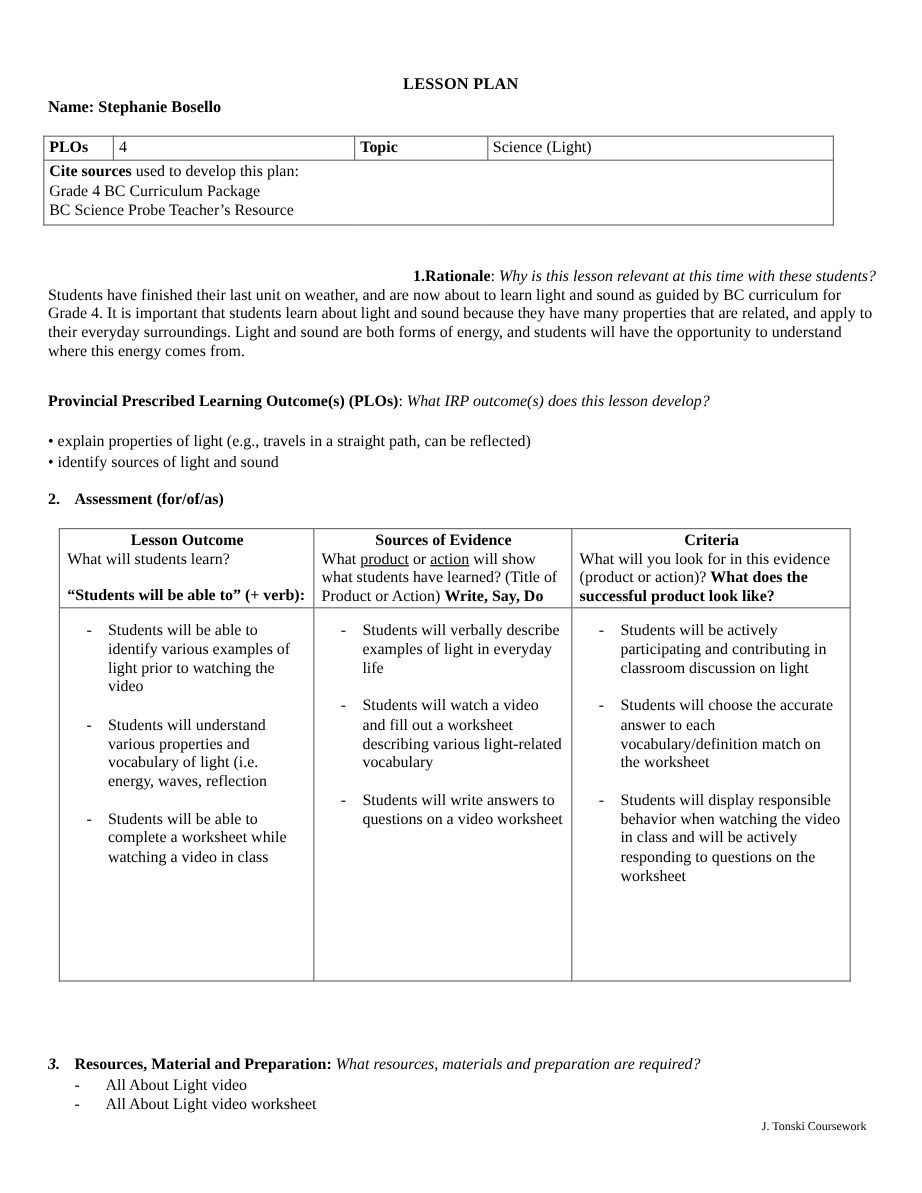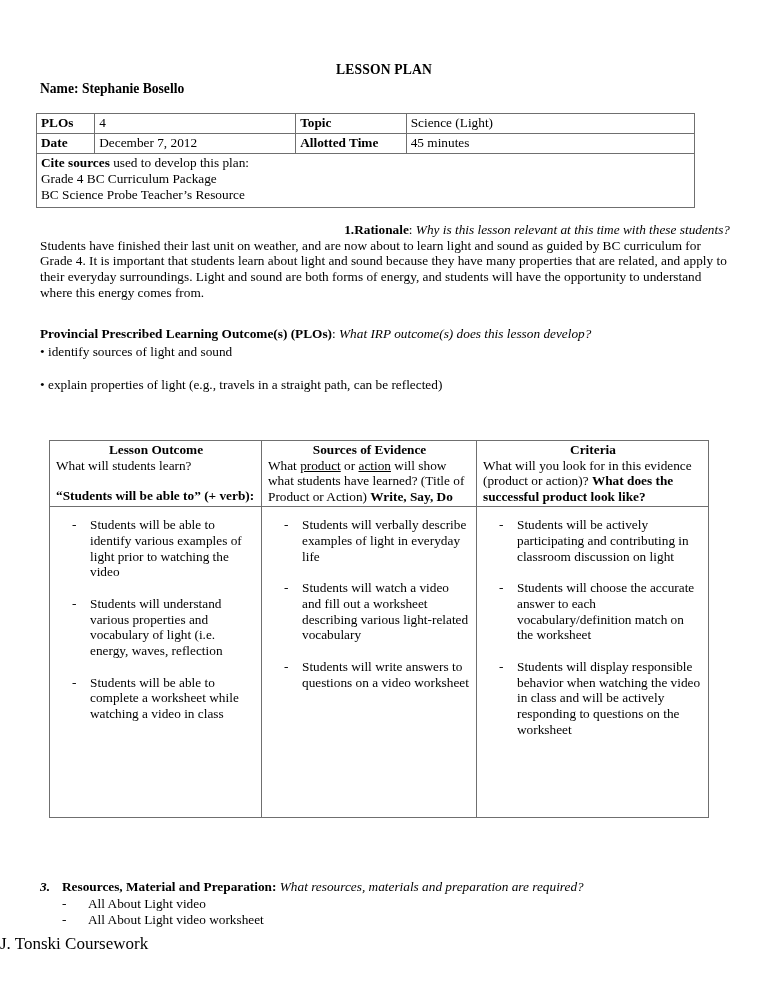--- a/index.html
+++ b/index.html
@@ -154,21 +154,22 @@
   ul.dash2 li .dash-mark {
     position: absolute;
     left: 22px;
     top: 0;
   }
 
   .footer-attrib {
     position: absolute;
     left: 0; top: 934px;
     width: 722px;
-    font-size: 17px;
+    text-align: right;
+    font-size: 10px;
   }
 </style>
 </head>
 <body>
 
 <div class="page">
 
   <div class="doc-title">LESSON PLAN</div>
 
   <div class="name-line">
@@ -184,26 +185,20 @@
         <col class="col-val2">
     </colgroup>
     <tbody>
       <tr>
         <td class="b">PLOs</td>
         <td>4</td>
         <td class="b">Topic</td>
         <td>Science (Light)</td>
       </tr>
       <tr>
-        <td class="b">Date</td>
-        <td>December 7, 2012</td>
-        <td class="b">Allotted Time</td>
-        <td>45 minutes</td>
-      </tr>
-      <tr>
         <td class="cite-cell" colspan="4">
           <div>
             <span class="b">Cite sources</span><span> used to develop this plan:</span>
           </div>
           <div>Grade 4 BC Curriculum Package</div>
           <div>BC Science Probe Teacher’s Resource</div>
         </td>
       </tr>
     </tbody>
   </table>
@@ -214,30 +209,33 @@
       <span class="i">Why is this lesson relevant at this time with these students?</span>
     </div>
     <p class="body-par">Students have finished their last unit on weather, and are now about to learn light and sound as guided by BC curriculum for Grade 4.  It is important that students learn about light and sound because they have many properties that are related, and apply to their everyday surroundings.  Light and sound are both forms of energy, and students will have the opportunity to understand where this energy comes from.</p>
   </div>
 
   <div class="sec" id="plo">
     <div>
       <span class="b">Provincial Prescribed Learning Outcome(s) (PLOs)</span><span>:</span>
       <span class="i">What IRP outcome(s) does this lesson develop?</span>
     </div>
+    <div class="plo-item second">
+      <span>•</span>
+      <span>explain properties of light (e.g., travels in a straight path, can be reflected)</span>
+    </div>
     <div class="plo-item">
       <span>•</span>
       <span>identify sources of light and sound</span>
     </div>
-    <div class="plo-item second">
-      <span>•</span>
-      <span>explain properties of light (e.g., travels in a straight path, can be reflected)</span>
-    </div>
-  </div>
-
+  </div>
+
+  <div class="sec" id="assess-head">
+    <span class="num">2.</span><span class="b">Assessment (for/of/as)</span>
+  </div>
 
   <table class="assess-table">
     <colgroup>
         <col class="ac1">
         <col class="ac2">
         <col class="ac3">
       </colgroup>
     <tbody>
       <tr>
         <td>

